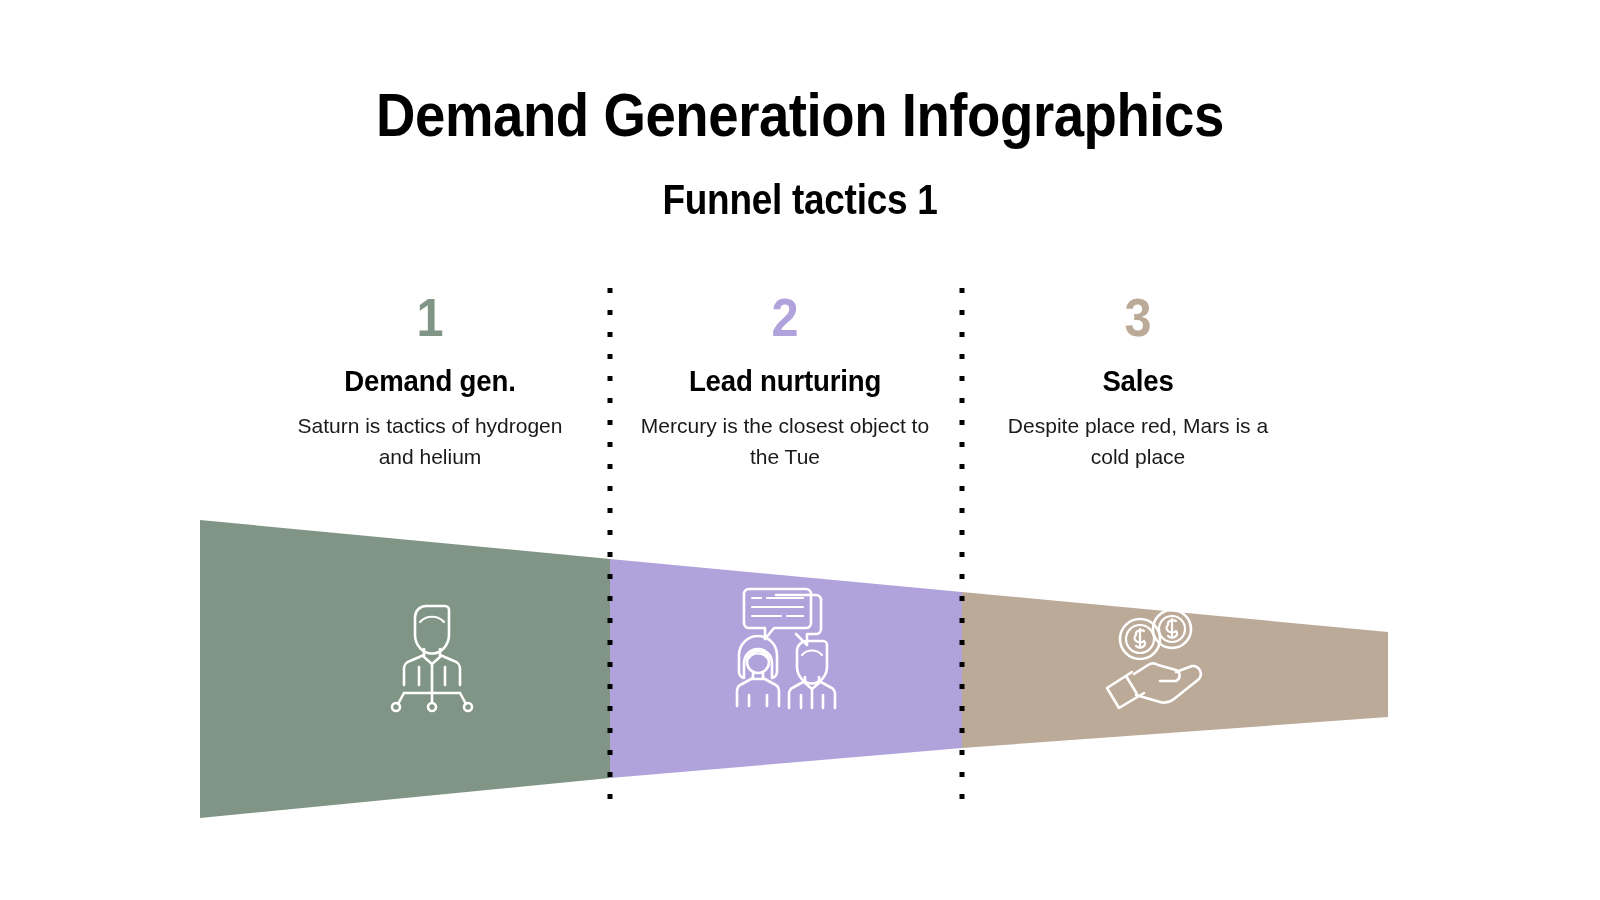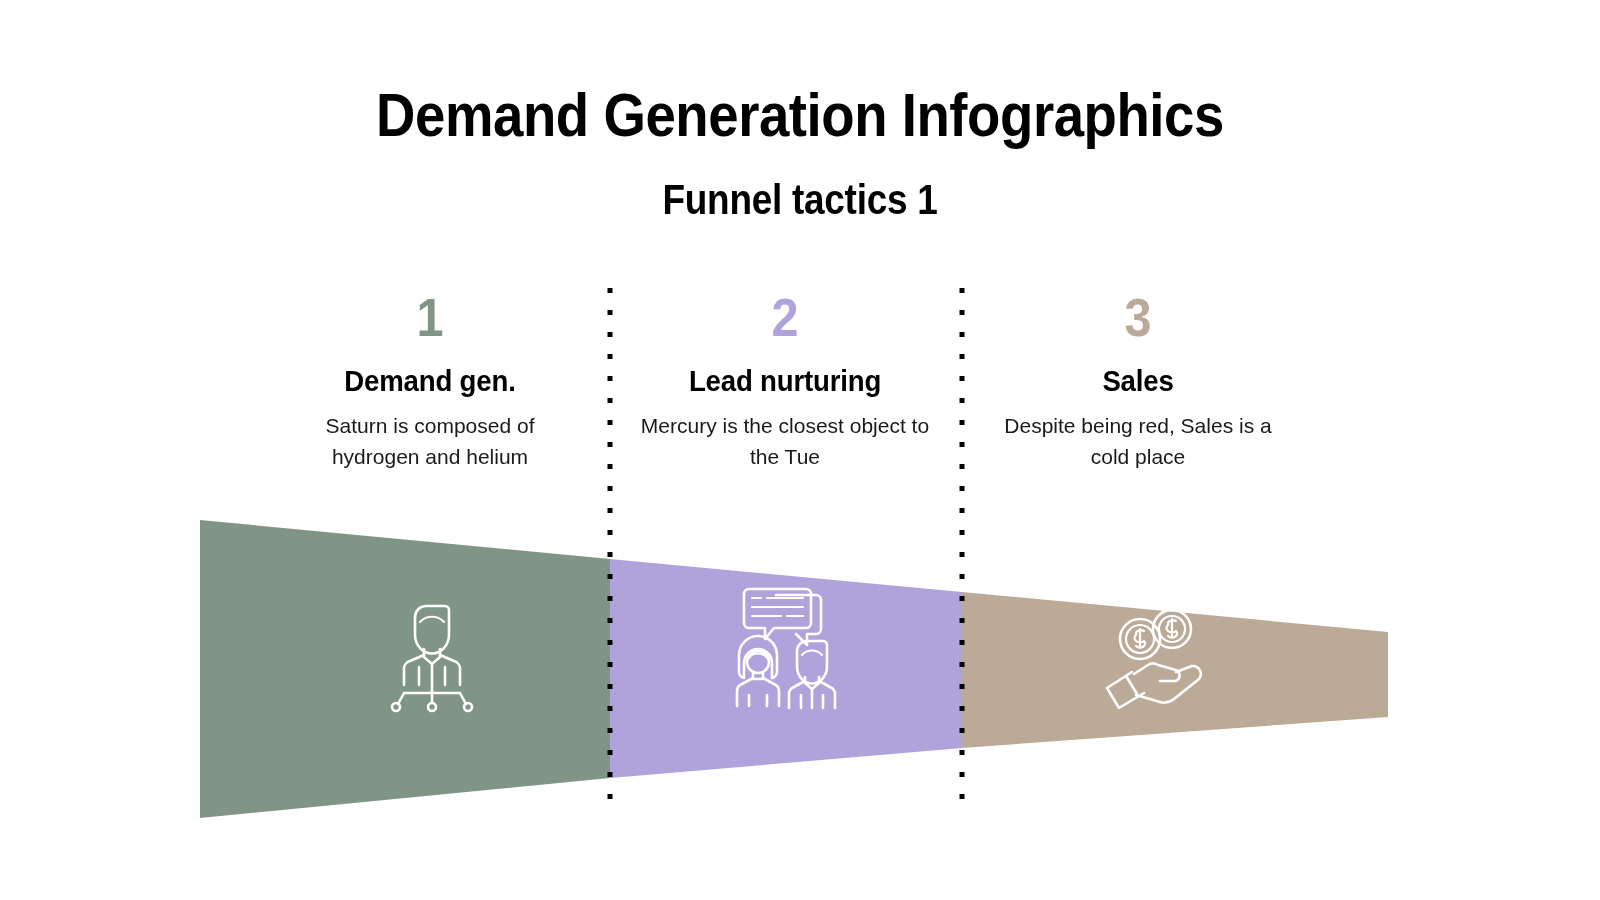--- a/index.html
+++ b/index.html
@@ -127,33 +127,33 @@
 
 <div class="page-title">Demand Generation Infographics</div>
 
 <div class="page-subtitle">Funnel tactics 1</div>
 
 <div class="columns">
 
   <div class="column col-1">
     <div class="step-number" style="color:#809585">1</div>
     <div class="step-title">Demand gen.</div>
-    <div class="step-desc">Saturn is composed of hydrogen and helium</div>
+    <div class="step-desc">Saturn is tactics of hydrogen and helium</div>
   </div>
 
   <div class="column col-2">
     <div class="step-number" style="color:#b0a3dc">2</div>
     <div class="step-title">Lead nurturing</div>
     <div class="step-desc">Mercury is the closest object to the Tue</div>
   </div>
 
   <div class="column col-3">
     <div class="step-number" style="color:#bcaa99">3</div>
     <div class="step-title">Sales</div>
-    <div class="step-desc">Despite being red, Sales is a cold place</div>
+    <div class="step-desc">Despite place red, Mars is a cold place</div>
   </div>
 
 </div>
 
 <div class="stage">
 <svg width="1600" height="900" viewBox="0 0 1600 900" xmlns="http://www.w3.org/2000/svg">
 
   <polygon points="200,520 610,559 610,778 200,818" fill="#809585"></polygon>
 
   <polygon points="610,559 962,592 962,748 610,778" fill="#b0a3dc"></polygon>

